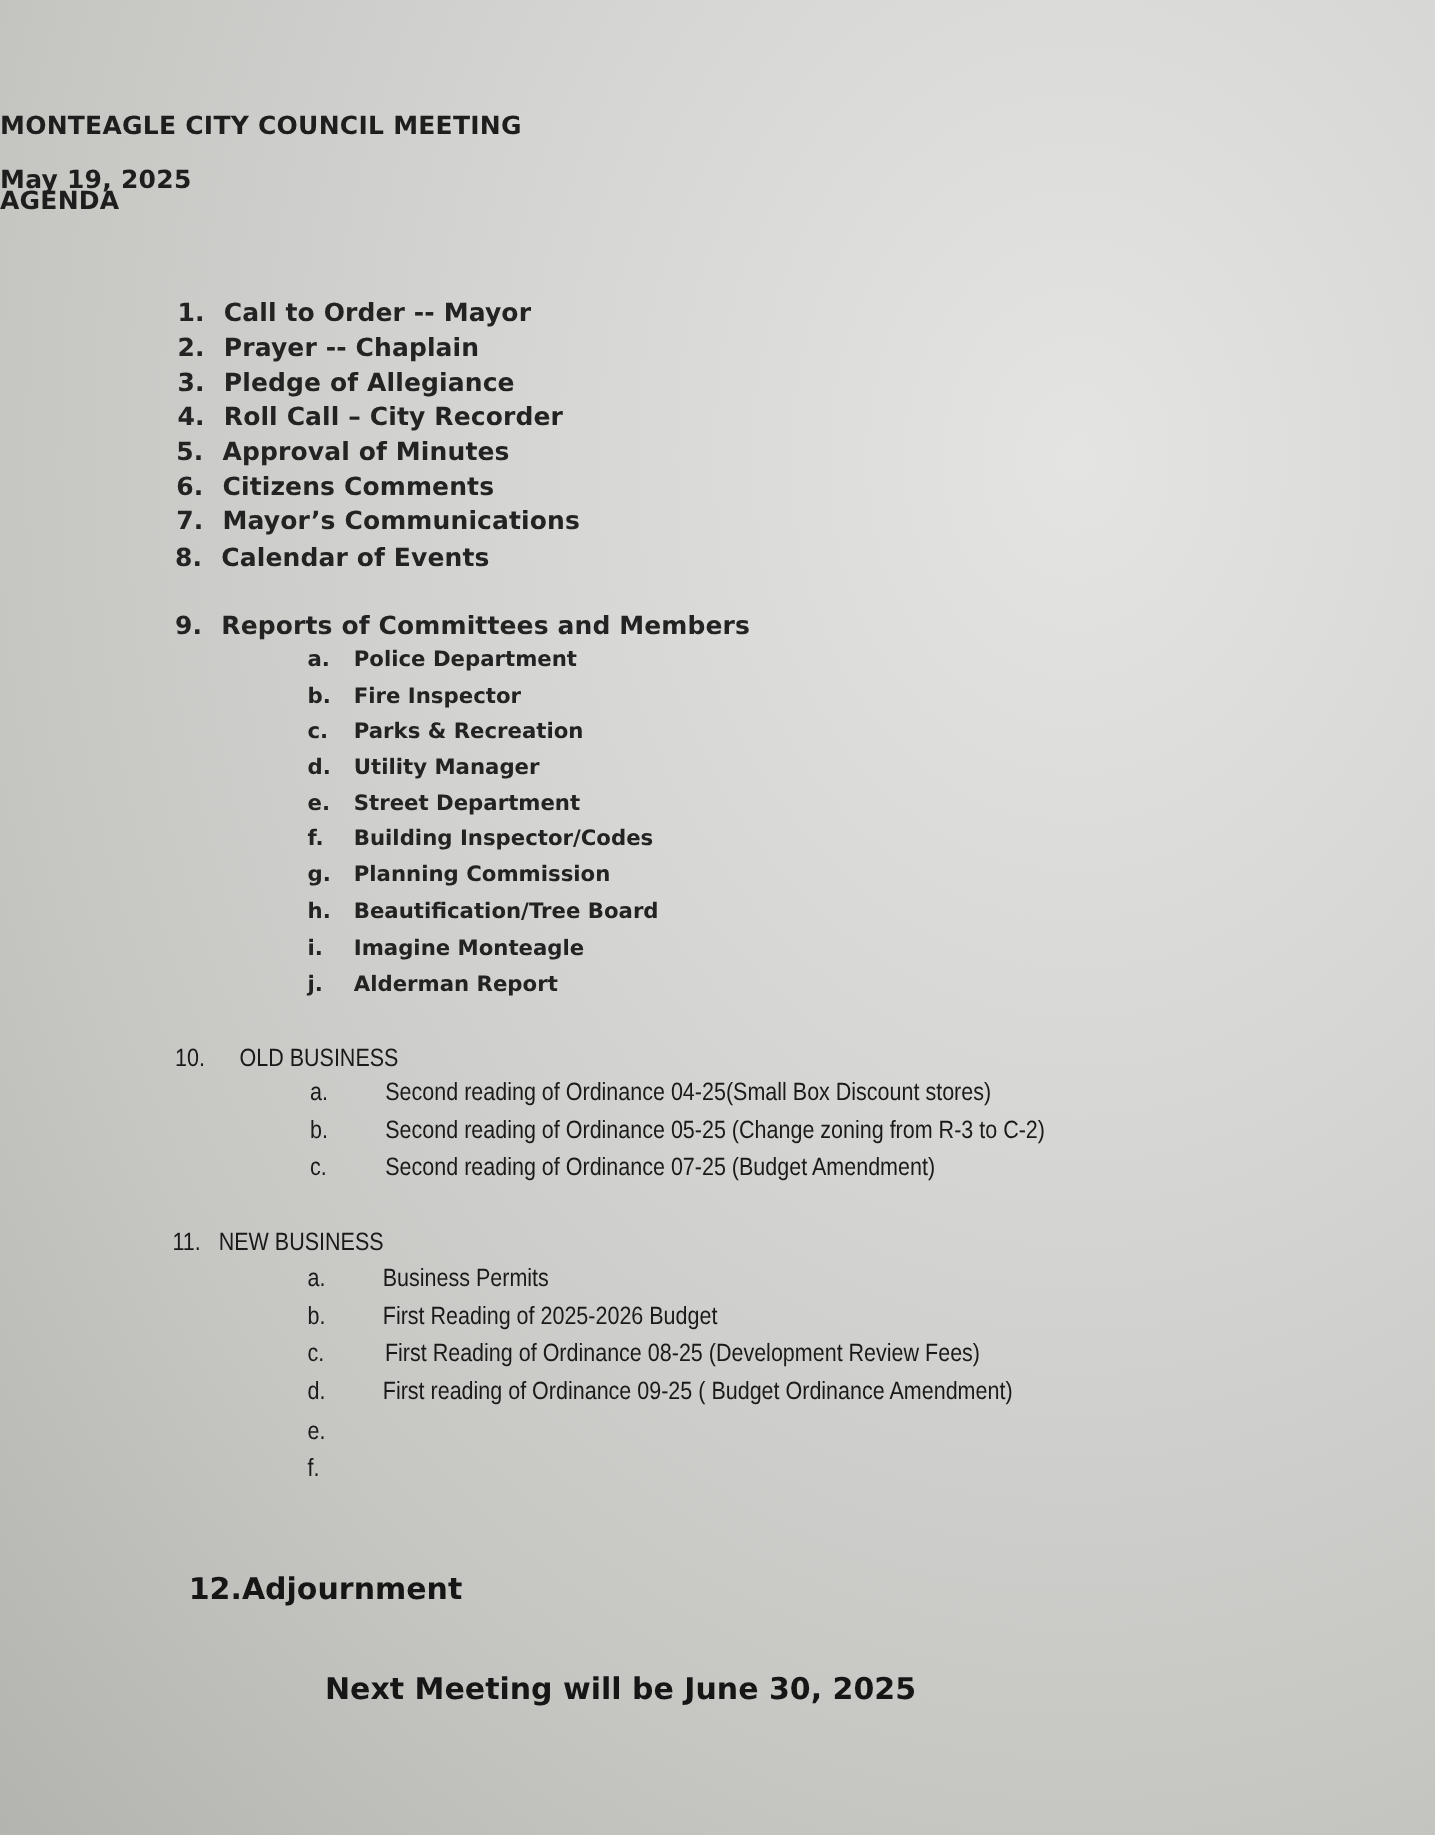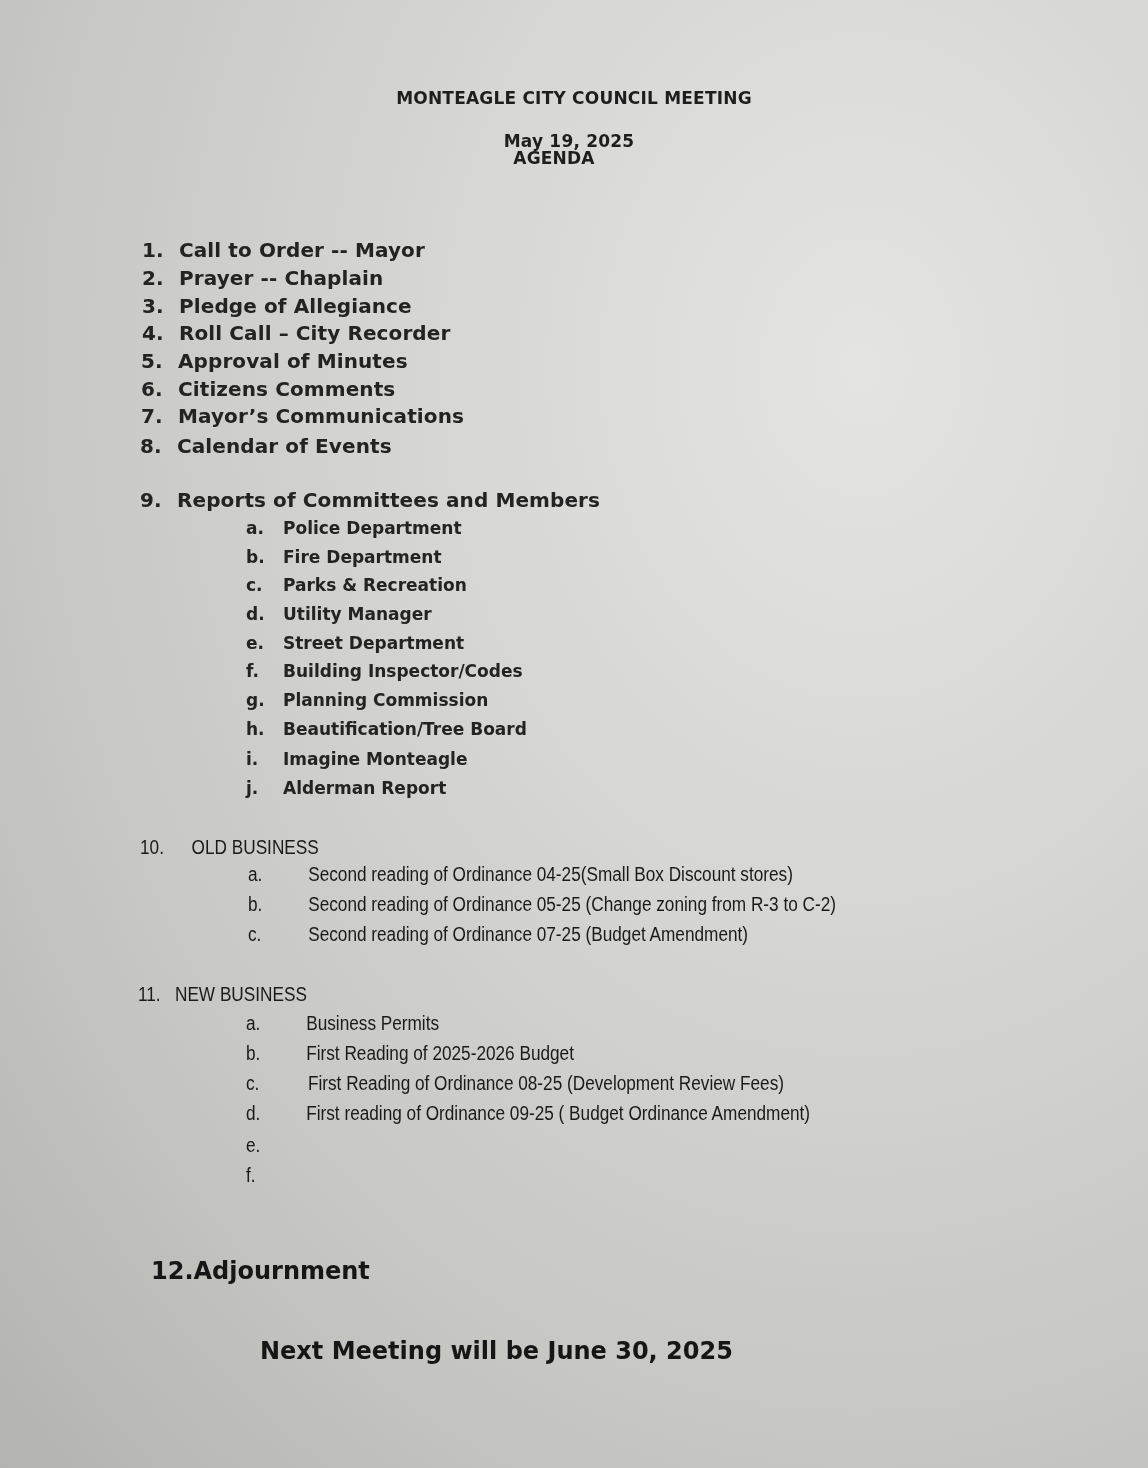--- a/index.html
+++ b/index.html
@@ -3,21 +3,21 @@
   <meta charset="utf-8">
   <style>
     html, body { margin: 0; padding: 0; }
     body {
       width: 1148px; height: 1468px; overflow: hidden; position: relative;
       background: radial-gradient(ellipse at 75% 25%, #e4e5e3 0%, #d6d7d4 35%, #c6c7c3 70%, #b3b4b0 100%);
       font-family: "DejaVu Sans", "Liberation Sans", sans-serif;
       color: #1c1c1c;
     }
     .abs { position: absolute; white-space: nowrap; }
-    .hdr { font-size: 17px; font-weight: bold; letter-spacing: 0.2px; text-align: center; color: #1e1e1e; }
+    .hdr { font-size: 20px; font-weight: bold; letter-spacing: 0.2px; text-align: left; color: #1e1e1e; }
     .item { font-size: 20px; font-weight: bold; color: #232323; letter-spacing: 0.1px; }
     .num { display: inline-block; width: 37px; }
     .sub { font-size: 17px; font-weight: bold; color: #232323; }
     .let { display: inline-block; width: 37px; }
     .narrow { font-family: "Liberation Sans", sans-serif; font-size: 20px; font-weight: normal; color: #1a1a1a; transform: scaleX(0.86); transform-origin: left center; }
     .narrow .let { width: 70px; }
     .bold-big { font-size: 24px; font-weight: bold; color: #161616; margin-left: 20px; }
   </style>
 </head>
 <body>
@@ -30,21 +30,21 @@
 <div class="abs item" style="left:142px; top:266px;"><span class="num">2.</span><span>Prayer -- Chaplain</span></div>
 <div class="abs item" style="left:142px; top:294px;"><span class="num">3.</span><span>Pledge of Allegiance</span></div>
 <div class="abs item" style="left:142px; top:321px;"><span class="num">4.</span><span>Roll Call – City Recorder</span></div>
 <div class="abs item" style="left:141px; top:349px;"><span class="num">5.</span><span>Approval of Minutes</span></div>
 <div class="abs item" style="left:141px; top:377px;"><span class="num">6.</span><span>Citizens Comments</span></div>
 <div class="abs item" style="left:141px; top:404px;"><span class="num">7.</span><span>Mayor’s Communications</span></div>
 <div class="abs item" style="left:140px; top:434px;"><span class="num">8.</span><span>Calendar of Events</span></div>
 
 <div class="abs item" style="left:140px; top:488px;"><span class="num">9.</span><span>Reports of Committees and Members</span></div>
 <div class="abs sub" style="left:246px; top:518px;"><span class="let">a.</span><span>Police Department</span></div>
-<div class="abs sub" style="left:246px; top:547px;"><span class="let">b.</span><span>Fire Department</span></div>
+<div class="abs sub" style="left:246px; top:547px;"><span class="let">b.</span><span>Fire Inspector</span></div>
 <div class="abs sub" style="left:246px; top:575px;"><span class="let">c.</span><span>Parks &amp; Recreation</span></div>
 <div class="abs sub" style="left:246px; top:604px;"><span class="let">d.</span><span>Utility Manager</span></div>
 <div class="abs sub" style="left:246px; top:633px;"><span class="let">e.</span><span>Street Department</span></div>
 <div class="abs sub" style="left:246px; top:661px;"><span class="let">f.</span><span>Building Inspector/Codes</span></div>
 <div class="abs sub" style="left:246px; top:690px;"><span class="let">g.</span><span>Planning Commission</span></div>
 <div class="abs sub" style="left:246px; top:719px;"><span class="let">h.</span><span>Beautification/Tree Board</span></div>
 <div class="abs sub" style="left:246px; top:749px;"><span class="let">i.</span><span>Imagine Monteagle</span></div>
 <div class="abs sub" style="left:246px; top:778px;"><span class="let">j.</span><span>Alderman Report</span></div>
 
 <div class="abs narrow" style="left:140px; top:836px;"><span style="display:inline-block;width:60px;">10.</span><span>OLD BUSINESS</span></div>

